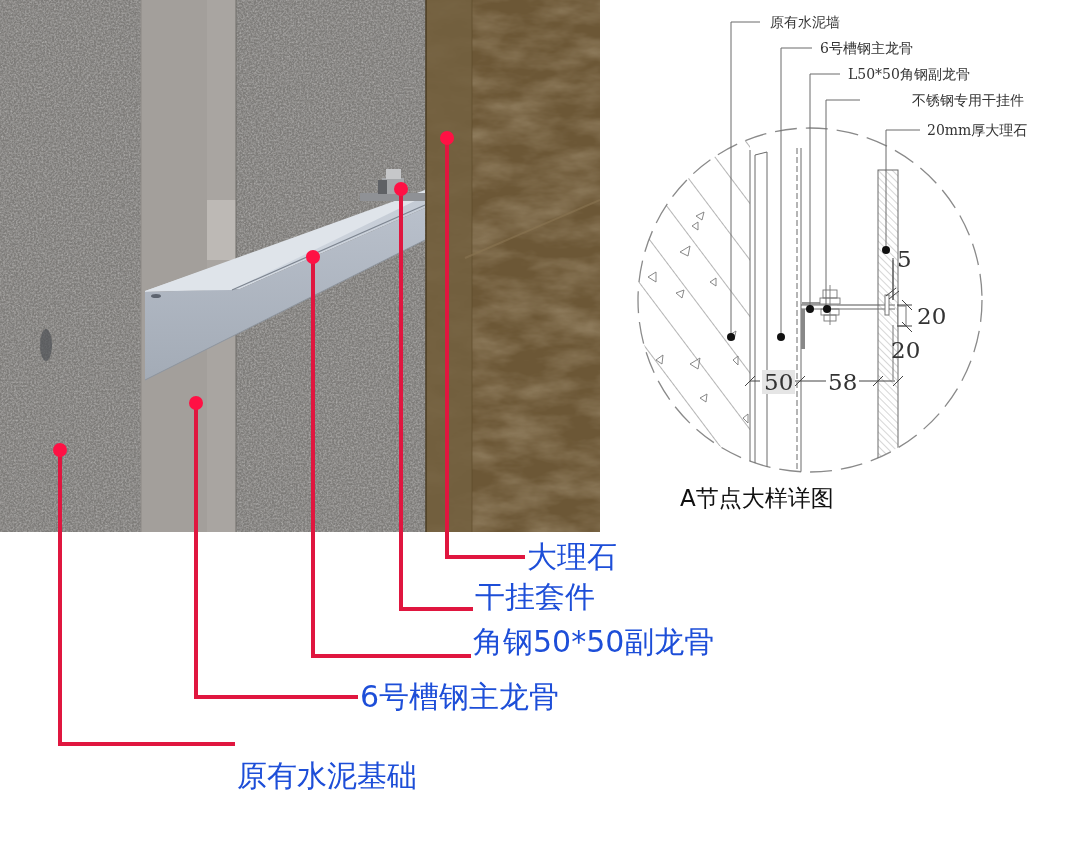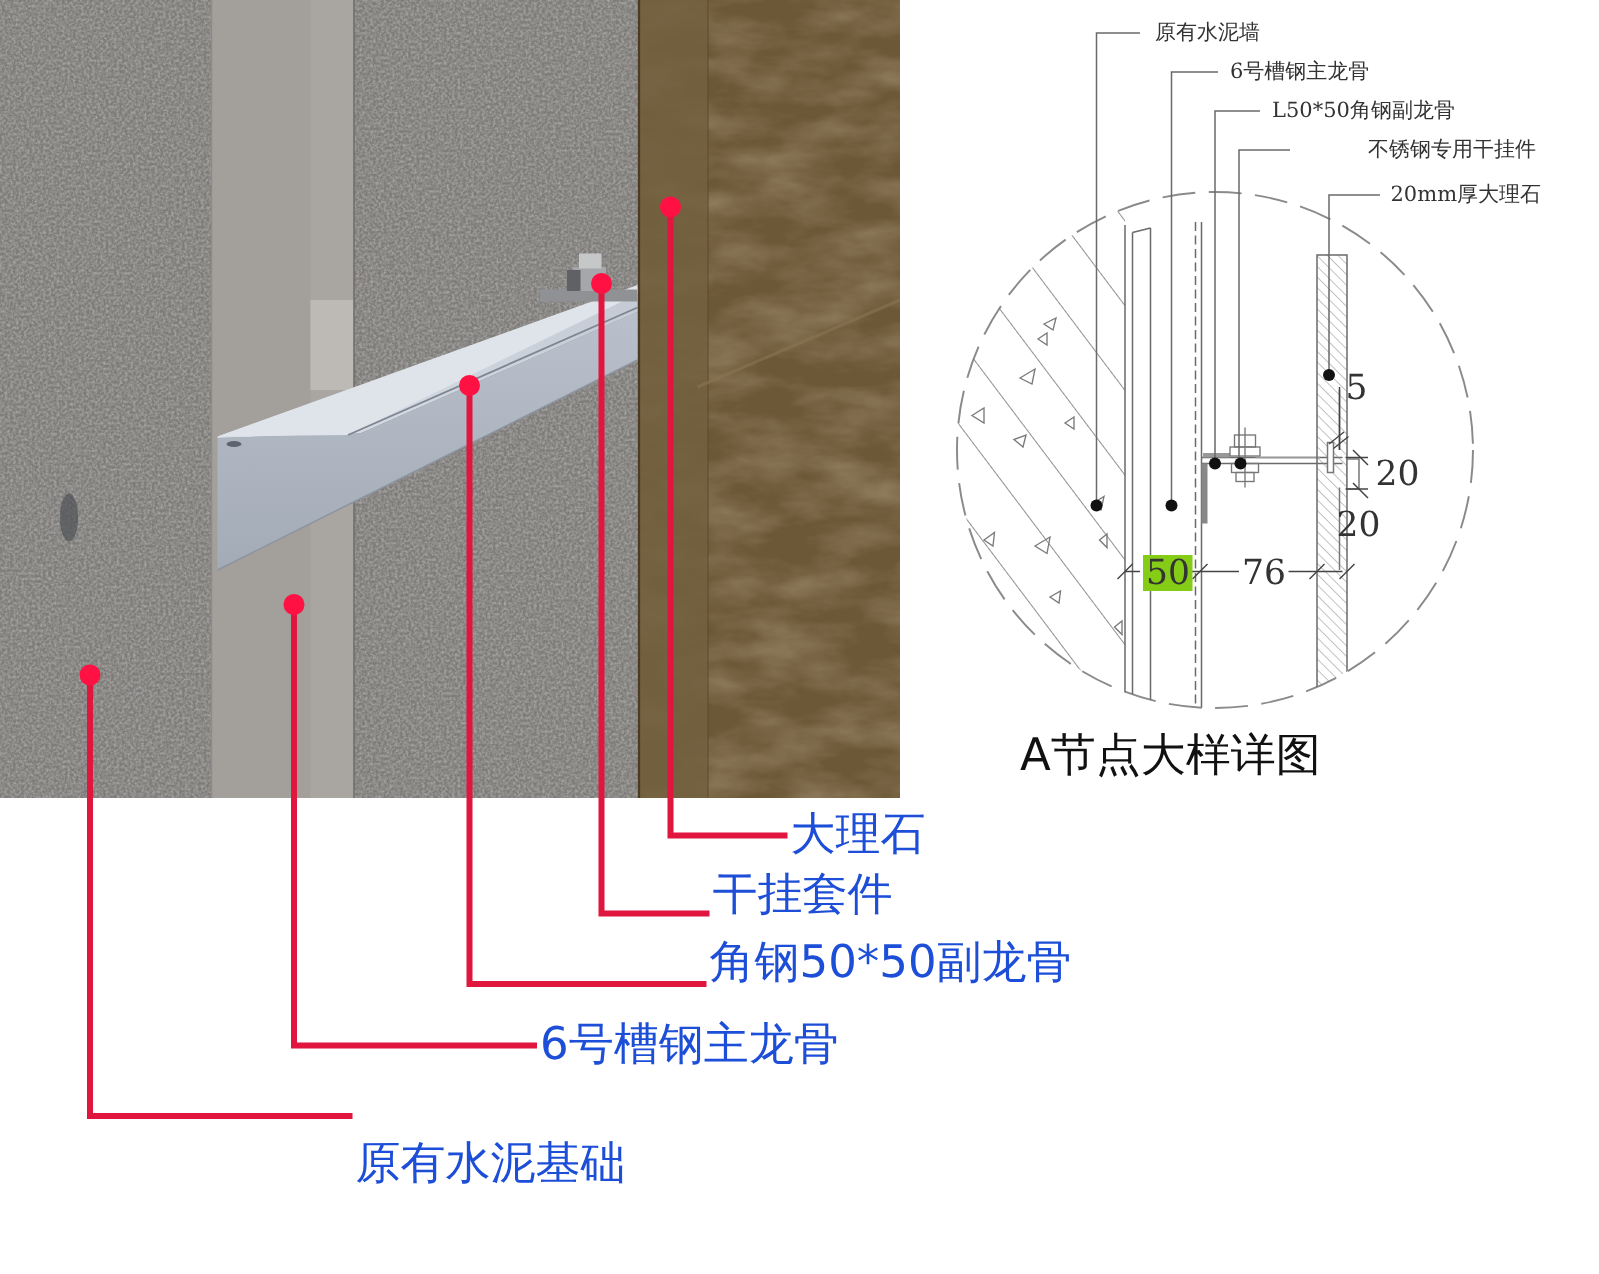--- a/index.html
+++ b/index.html
@@ -15,21 +15,21 @@
     #detail-svg { position: absolute; left: 620px; top: 0; }
     .detail-label {
       position: absolute; color: #333333; font-size: 14px; line-height: 20px; white-space: nowrap;
       font-family: "DejaVu Serif", "Liberation Serif", serif;
     }
     .dim-text {
       position: absolute; color: #333333; font-size: 23px; line-height: 24px; white-space: nowrap;
       font-family: "DejaVu Serif", "Liberation Serif", serif;
     }
     #detail-title {
-      position: absolute; left: 680px; top: 483px; font-size: 30px; color: #111111; white-space: nowrap;
+      position: absolute; left: 680px; top: 483px; font-size: 23px; color: #111111; white-space: nowrap;
       font-family: "DejaVu Sans", sans-serif;
     }
   </style>
 </head>
 <body>
 
 <div id="render-view">
   <svg id="render-svg" width="600" height="532" viewBox="0 0 600 532">
     <defs>
       <filter id="grain" x="0" y="0" width="100%" height="100%">
@@ -234,19 +234,19 @@
     <line x1="902" y1="322" x2="912" y2="332"></line>
   </g>
 </svg>
 
 <div class="detail-label" style="left:770px; top:12px;">原有水泥墙</div>
 <div class="detail-label" style="left:820px; top:38px;">6号槽钢主龙骨</div>
 <div class="detail-label" style="left:848px; top:64px;">L50*50角钢副龙骨</div>
 <div class="detail-label" style="left:868px; top:90px;margin-left:44px;">不锈钢专用干挂件</div>
 <div class="detail-label" style="left:927px; top:120px;text-align:right;">20mm厚大理石</div>
 
-<div class="dim-text" style="left:762px; top:370px; background:#84cc16; padding:0 2px;">50</div>
-<div class="dim-text" style="left:826px; top:370px; background:#fff; padding:0 2px;">76</div>
+<div class="dim-text" style="left:762px; top:370px; background:#e5e5e5; padding:0 2px;">50</div>
+<div class="dim-text" style="left:826px; top:370px; background:#fff; padding:0 2px;">58</div>
 <div class="dim-text" style="left:897px; top:247px;">5</div>
 <div class="dim-text" style="left:917px; top:304px;">20</div>
 <div class="dim-text" style="left:891px; top:338px;">20</div>
 
 <div id="detail-title">A节点大样详图</div>
 
 </body></html>

